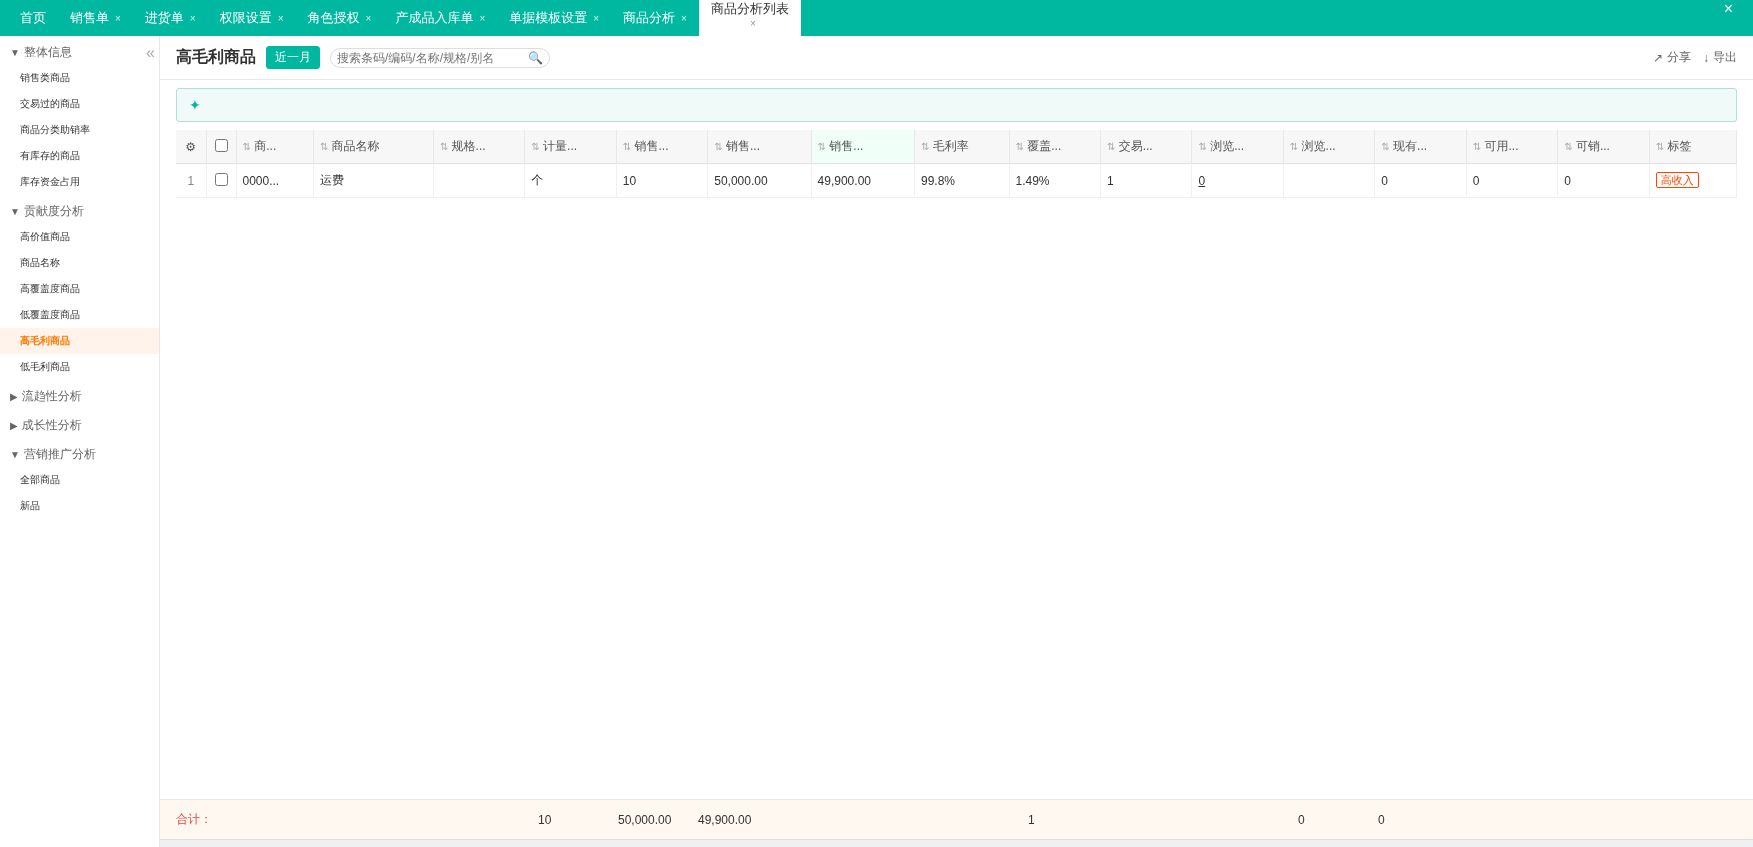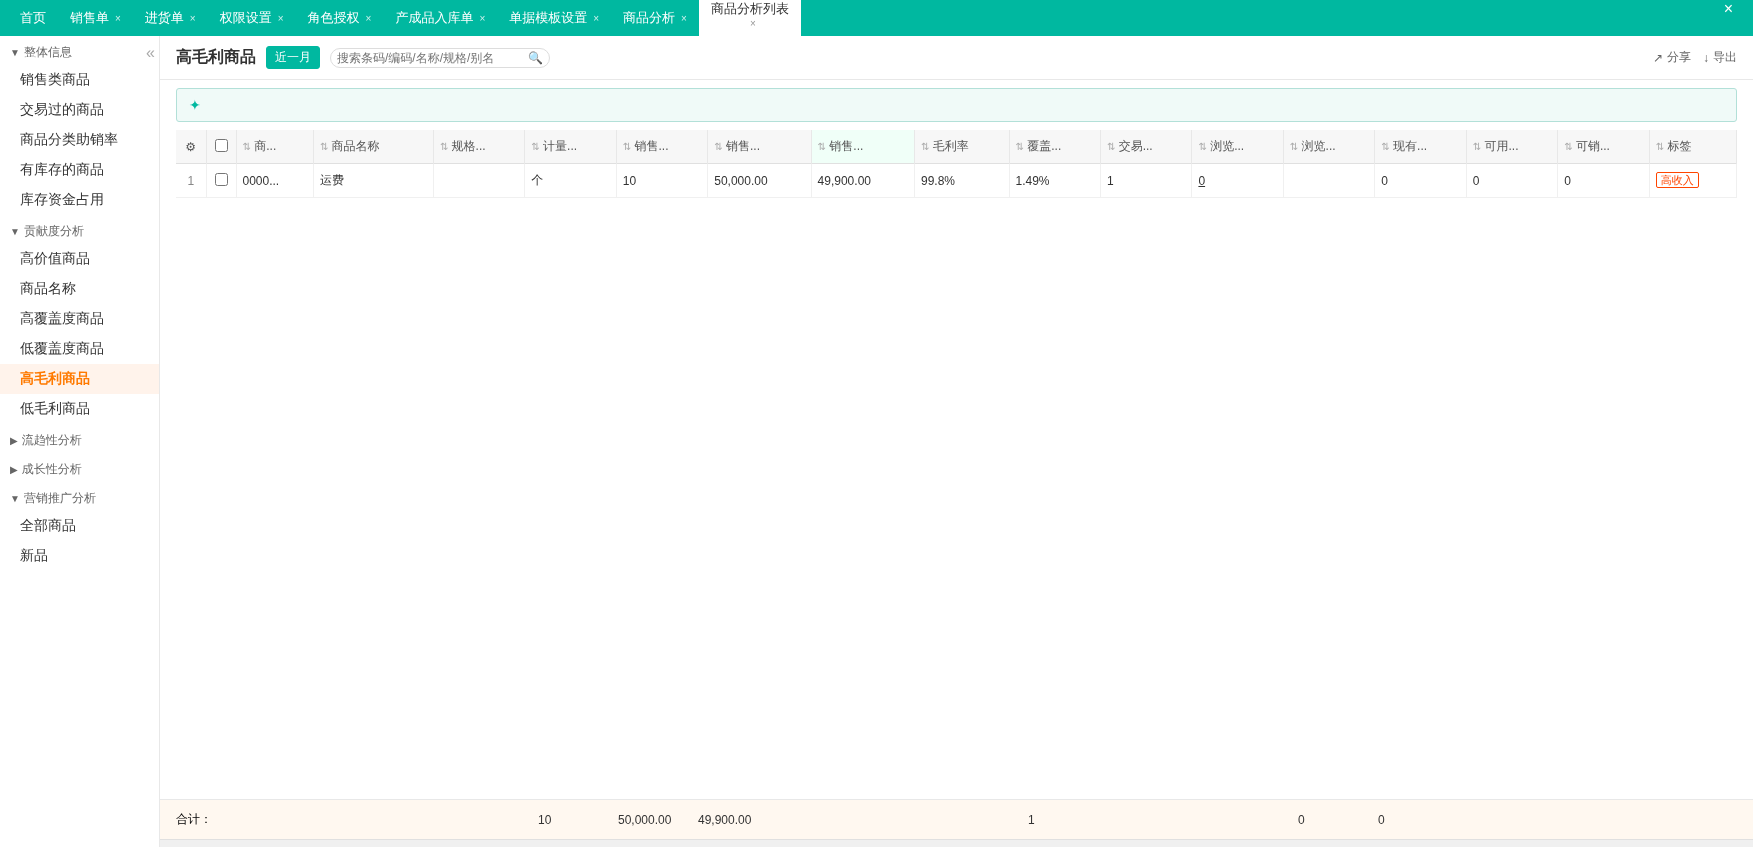--- a/index.html
+++ b/index.html
@@ -64,21 +64,21 @@
       padding: 8px 10px 4px 10px;
       color: #666;
       font-size: 12px;
       cursor: pointer;
     }
     .sidebar-group-title .arrow { margin-right: 4px; font-size: 10px; }
     .sidebar-item {
       padding: 6px 10px 6px 20px;
       color: #333;
       cursor: pointer;
-      font-size: 14px;
+      font-size: 10px;
     }
     .sidebar-item.active {
       background: #fff3eb;
       color: #ff7a00;
       font-weight: bold;
     }
 
     
     .content-area {
       flex: 1;
@@ -214,21 +214,21 @@
       height: 40px;
       background: #fff8f0;
       border-top: 1px solid #e8e8e8;
       display: flex;
       align-items: center;
       padding: 0 16px;
       font-size: 12px;
       color: #333;
       flex-shrink: 0;
     }
-    .footer-total-label { margin-right: 10px; color: #000000; }
+    .footer-total-label { margin-right: 10px; color: #ef4444; }
     .footer-cells {
       display: flex;
       flex: 1;
       align-items: center;
     }
     .footer-cell {
       padding: 0 6px;
       min-width: 70px;
     }
 

